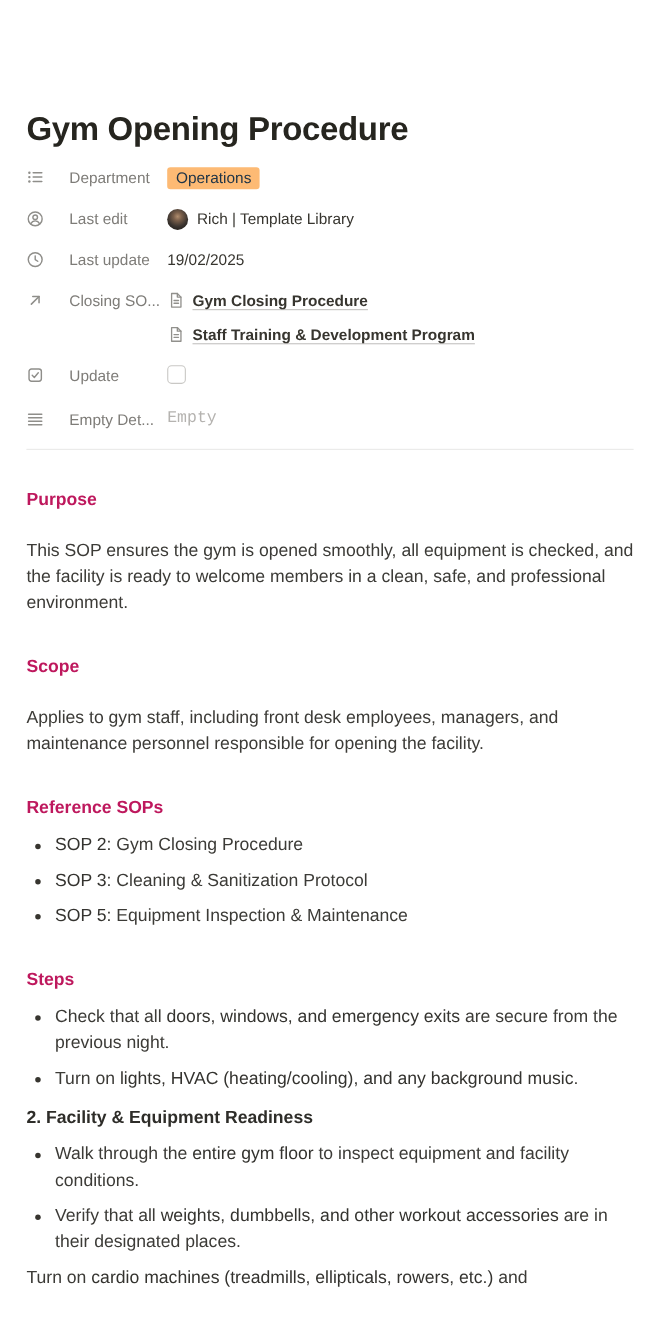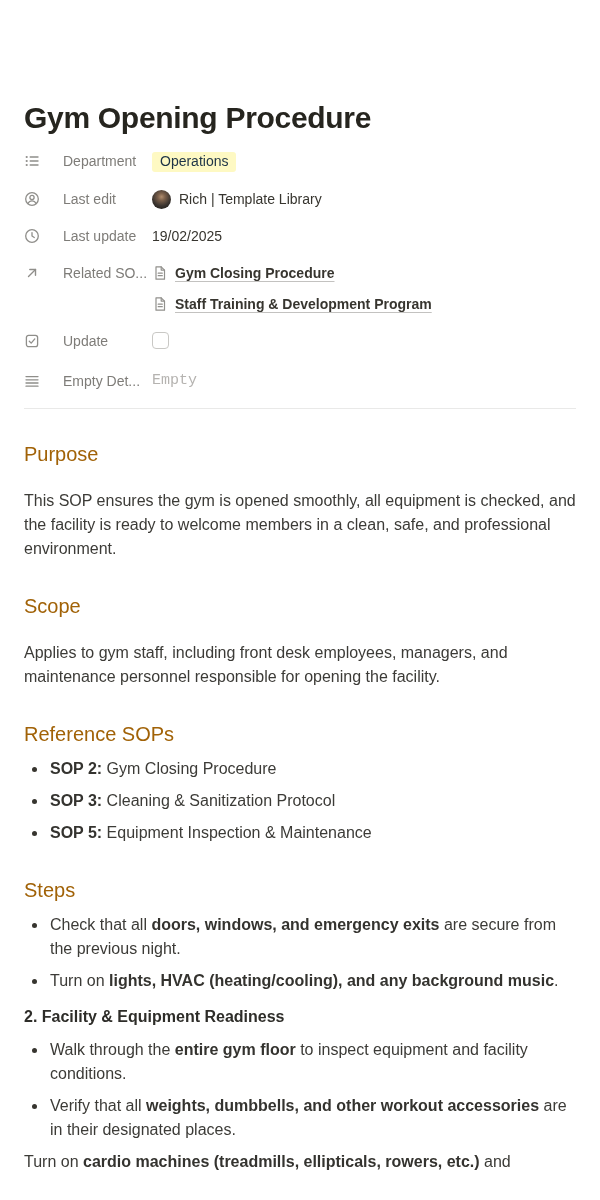--- a/index.html
+++ b/index.html
@@ -17,21 +17,21 @@
   .props{margin-top:10px;}
   .prop-row{display:flex;align-items:flex-start;margin-bottom:17px;}
   .prop-label{
     flex:0 0 128px;display:flex;align-items:center;gap:23px;
     color:#7e7c78;font-size:14px;line-height:20px;white-space:nowrap;overflow:hidden;
   }
   .picon{width:16px;height:16px;flex:0 0 16px;display:inline-flex;color:#8f8e8a;}
   .picon svg{width:16px;height:16px;}
   .prop-value{flex:1;font-size:14px;line-height:20px;color:#37352f;}
   .tag{
-    display:inline-block;background:#fef9c3;color:#1d3346;
+    display:inline-block;background:#fdba74;color:#1d3346;
     border-radius:3px;padding:2px 8px 3px;font-size:14px;line-height:15px;
   }
   .person{display:flex;align-items:center;gap:8px;}
   .avatar{
     width:19px;height:19px;border-radius:50%;flex:0 0 19px;
     background:radial-gradient(circle at 50% 36%, #b08d6e 0%, #7a5f4a 24%, #3c3530 58%, #14120f 100%);
   }
   .links{display:flex;flex-direction:column;gap:11px;}
   .page-link{display:flex;align-items:center;gap:7px;}
   .doc-icon{width:16px;height:16px;flex:0 0 16px;color:#91908c;display:inline-flex;}
@@ -42,35 +42,35 @@
     text-underline-offset:3px;text-decoration-thickness:1px;
   }
   .checkbox{
     display:inline-block;width:15px;height:15px;border:1.4px solid #c9c8c5;
     border-radius:4px;background:#fff;margin-top:1px;
   }
   .empty{color:#b5b3b0;font-size:15px;font-family:Liberation Mono, monospace;}
   .divider{border:none;border-top:1px solid #e9e9e8;margin:16px 0 0;}
   
   .content h3{
-    font-size:20px;line-height:25px;font-weight:400;color:#a16207;
+    font-size:16px;line-height:25px;font-weight:700;color:#be185d;
     margin:33px 0 0;
   }
   .content p.body-text{font-size:16px;line-height:24px;margin:22px 0 0;color:#3c3b37;}
   .subhead{font-size:16px;line-height:22px;font-weight:700;color:#2e2d29;margin:13px 0 0;}
   ul.blist{list-style:none;margin:10px 0 0;padding:0;}
   ul.blist li{
     display:flex;font-size:16px;line-height:24px;color:#3c3b37;margin-bottom:8px;
   }
   .dot{
     flex:0 0 5px;width:5px;height:5px;border-radius:50%;background:#37352f;
     margin:10px 13px 0 8px;
   }
   .li-text{flex:1;}
-  .li-text strong{font-weight:700;color:#34332f;text-align:right;}
+  .li-text strong{font-weight:400;color:#34332f;text-align:right;}
 </style>
 </head>
 <body>
 
 <div class="page">
 
   <h1 class="title">Gym Opening Procedure</h1>
 
   <div class="props">
 
@@ -126,21 +126,21 @@
     </div>
 
     <div class="prop-row">
       <div class="prop-label">
         <span class="picon">
           <svg viewBox="0 0 16 16" fill="none" stroke="currentColor" stroke-width="1.4" stroke-linecap="round" stroke-linejoin="round">
             <path d="M4.5 11.5 11.5 4.5"></path>
               <path d="M5.8 4.5h5.7v5.7"></path>
           </svg>
         </span>
-        <span>Related SO...</span>
+        <span>Closing SO...</span>
       </div>
       <div class="prop-value links">
         <span class="page-link">
           <span class="doc-icon">
             <svg viewBox="0 0 16 16" fill="none" stroke="currentColor" stroke-width="1.2" stroke-linejoin="round" stroke-linecap="round">
               <path d="M4 1.8h5.2l3.3 3.3v9.1H4z"></path>
               <path d="M9.2 1.8v3.3h3.3"></path>
               <line x1="6.2" y1="8.2" x2="10.3" y2="8.2"></line>
               <line x1="6.2" y1="10.7" x2="10.3" y2="10.7"></line>
             </svg>

